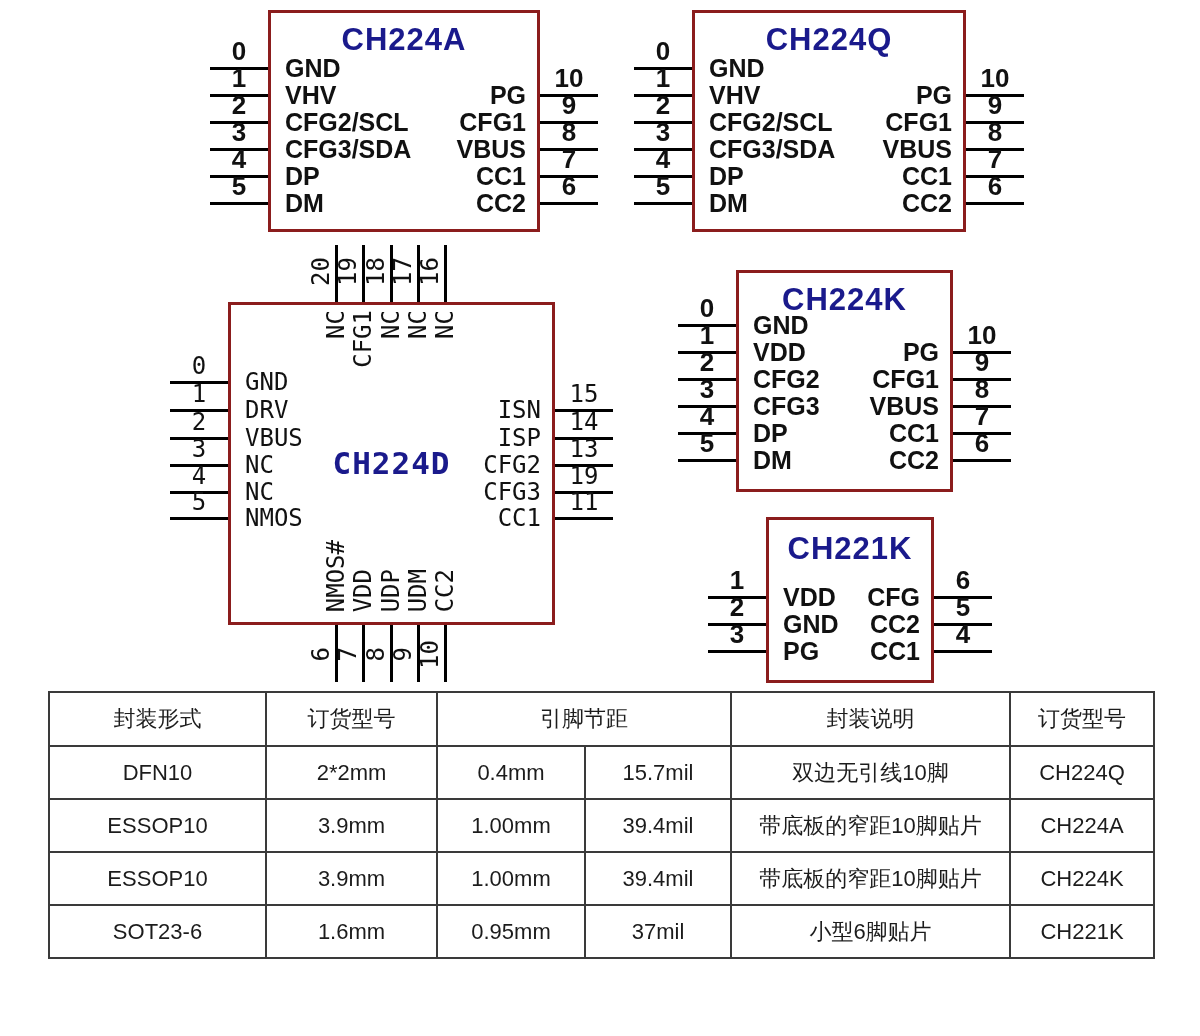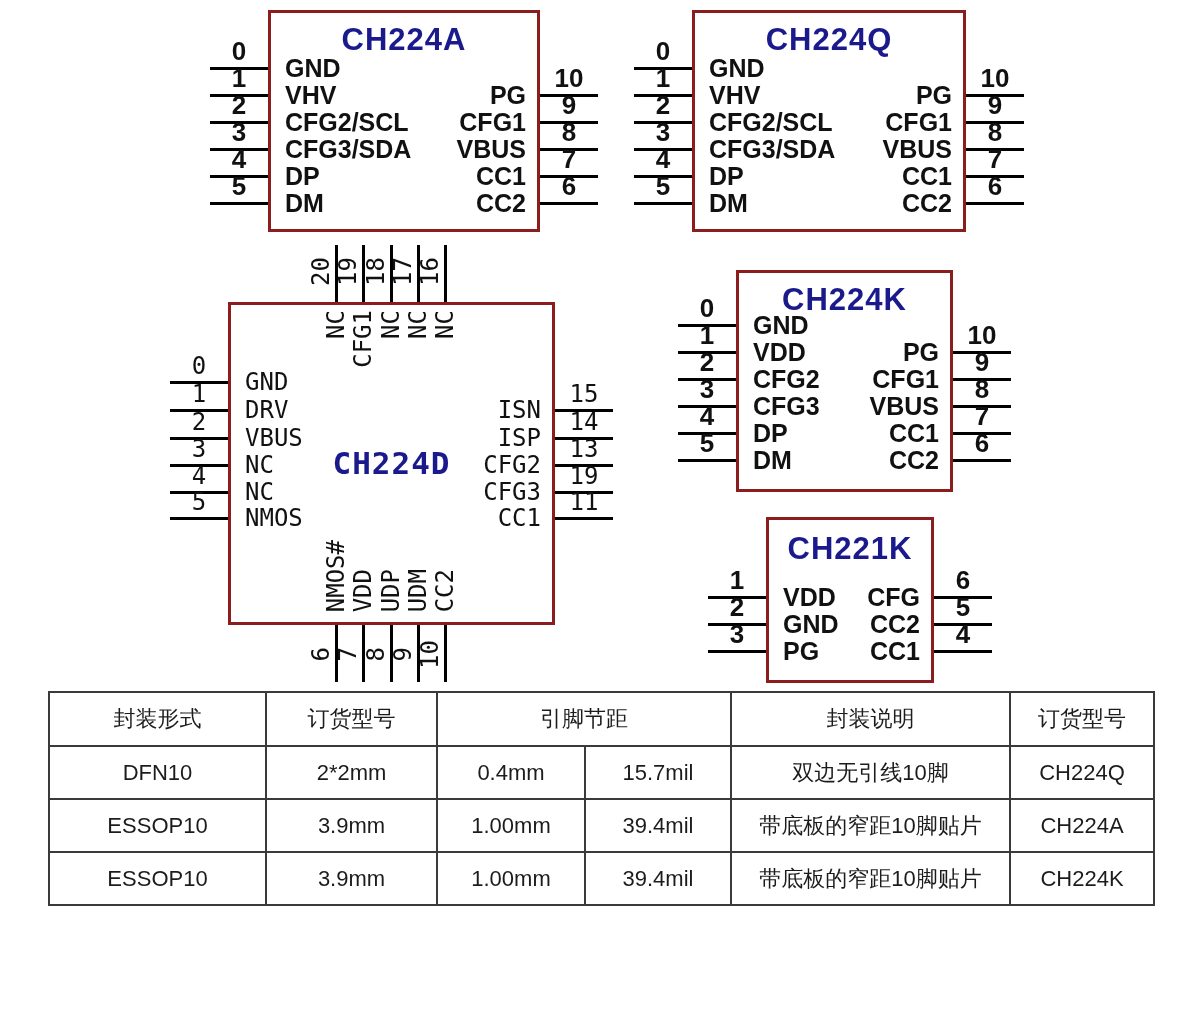--- a/index.html
+++ b/index.html
@@ -296,16 +296,24 @@
           <td>CH224A</td>
         </tr>
         <tr>
           <td>ESSOP10</td>
           <td>3.9mm</td>
           <td>1.00mm</td>
           <td>39.4mil</td>
           <td>带底板的窄距10脚贴片</td>
           <td>CH224K</td>
         </tr>
+        <tr>
+          <td>SOT23-6</td>
+          <td>1.6mm</td>
+          <td>0.95mm</td>
+          <td>37mil</td>
+          <td>小型6脚贴片</td>
+          <td>CH221K</td>
+        </tr>
       </tbody>
   </table>
 
 </div>
 
 </body></html>

